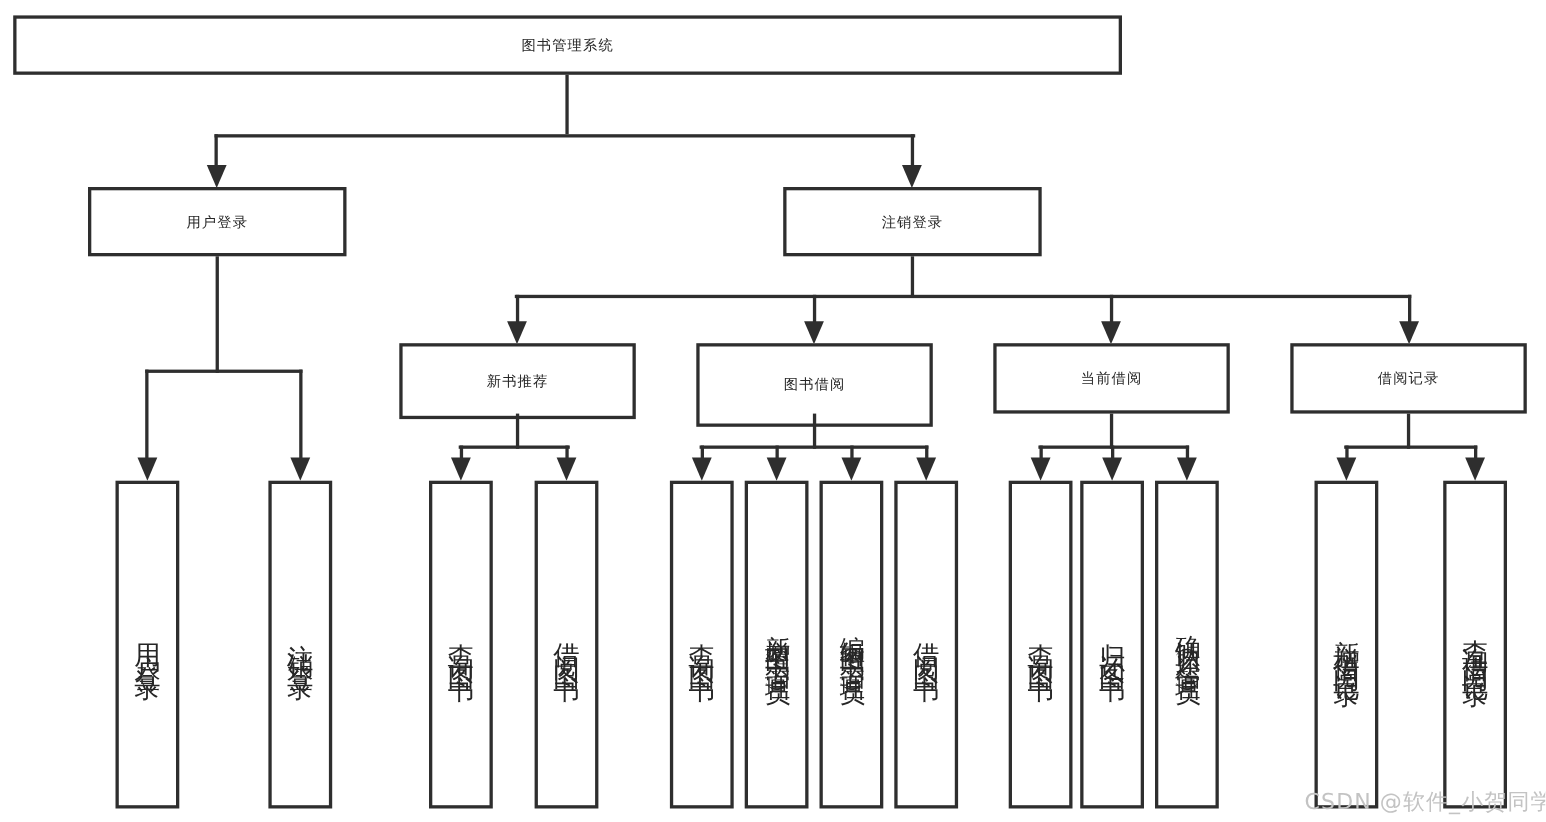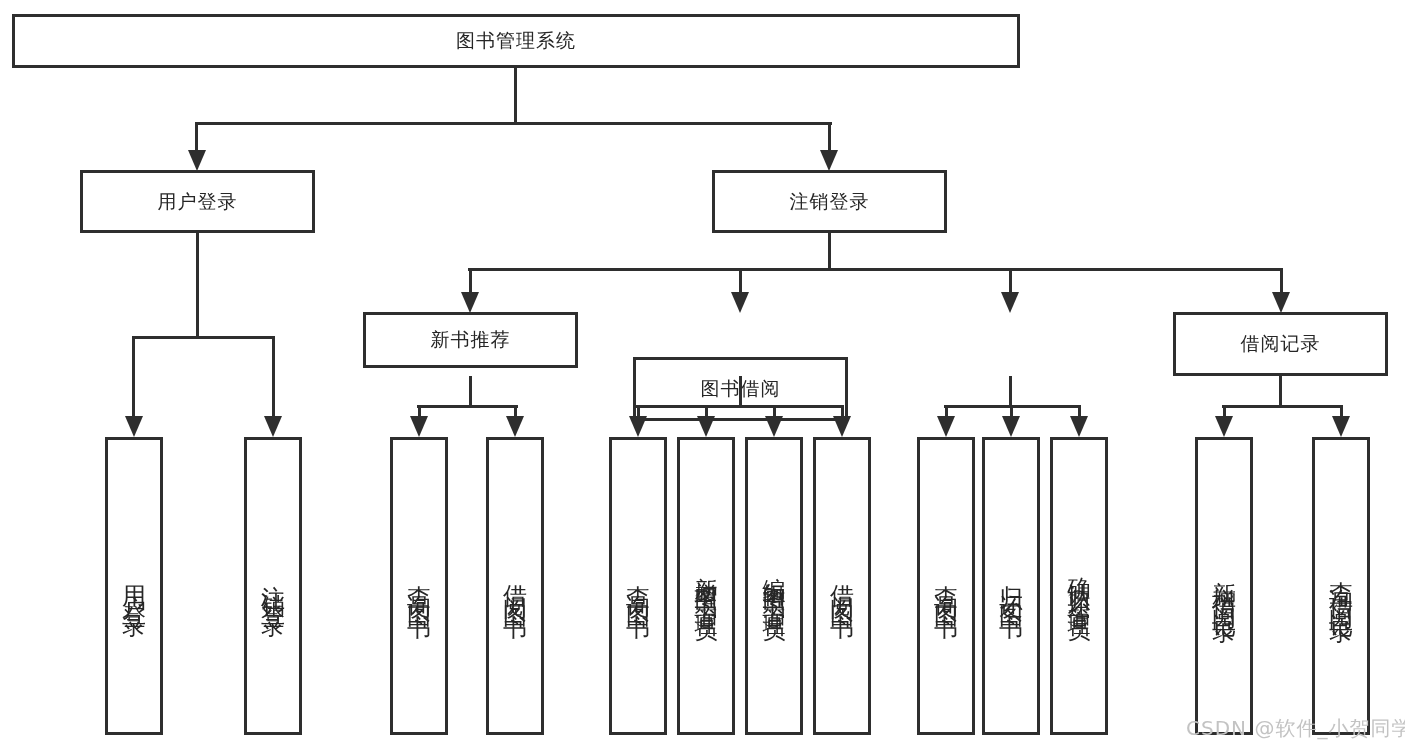--- a/index.html
+++ b/index.html
@@ -5,21 +5,21 @@
   html,body { margin:0; padding:0; background:#ffffff; }
   body { font-family:"DejaVu Sans","Liberation Sans",sans-serif; }
   .canvas {
     position:relative; width:1405px; height:747px; background:#ffffff;
     overflow:hidden;
   }
   .box {
     position:absolute; box-sizing:border-box;
     border:3px solid #2e2e2e; background:#ffffff;
     display:flex; align-items:center; justify-content:center;
-    font-size:19px; color:#262626; letter-spacing:1px;
+    font-size:13px; color:#262626; letter-spacing:1px;
   }
   .vbox {
     writing-mode:vertical-rl; text-orientation:mixed;
     font-size:24px; letter-spacing:10px; line-height:1;
   }
   .vbox.ls6 { letter-spacing:8px; }
   .vbox.ls9 { letter-spacing:6px; font-size:23px; }
   .vline, .hline { position:absolute; background:#2e2e2e; }
   .vline { width:3px; }
   .hline { height:3px; }
@@ -69,25 +69,28 @@
   <div class="hline" style="left:468px;  top:268px; width:815px;"></div>
   <div class="vline" style="left:469px;  top:268px; height:26px;"></div>
   <div class="vline" style="left:739px;  top:268px; height:26px;"></div>
   <div class="vline" style="left:1009px; top:268px; height:26px;"></div>
   <div class="vline" style="left:1280px; top:268px; height:26px;"></div>
   <div class="arrow" style="left:461px;  top:292px;"></div>
   <div class="arrow" style="left:731px;  top:292px;"></div>
   <div class="arrow" style="left:1001px; top:292px;"></div>
   <div class="arrow" style="left:1272px; top:292px;"></div>
 
-  <div class="box" style="left:363px; top:312px; width:215px; height:56px;">
+  <div class="box" style="left:363px; top:312px; width:215px; height:69px;">
     <span>新书推荐</span>
   </div>
-  <div class="box" style="left:633px; top:312px; width:215px; height:64px;margin-top:45px;">
+  <div class="box" style="left:633px; top:312px; width:215px; height:76px;">
     <span>图书借阅</span>
+  </div>
+  <div class="box" style="left:903px; top:312px; width:215px; height:64px;">
+    <span>当前借阅</span>
   </div>
   <div class="box" style="left:1173px; top:312px; width:215px; height:64px;">
     <span>借阅记录</span>
   </div>
 
   <div class="vline" style="left:469px; top:376px; height:32px;"></div>
   <div class="hline" style="left:417px; top:405px; width:101px;"></div>
   <div class="vline" style="left:418px; top:405px; height:14px;"></div>
   <div class="vline" style="left:514px; top:405px; height:14px;"></div>
   <div class="arrow" style="left:410px; top:416px;"></div>

